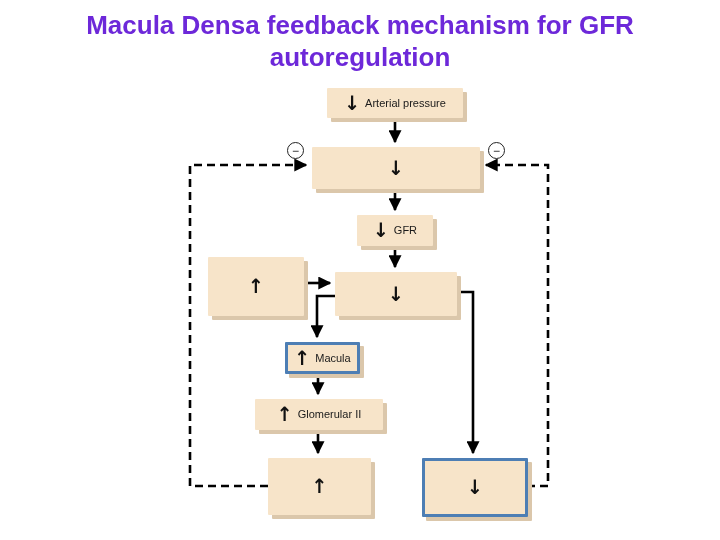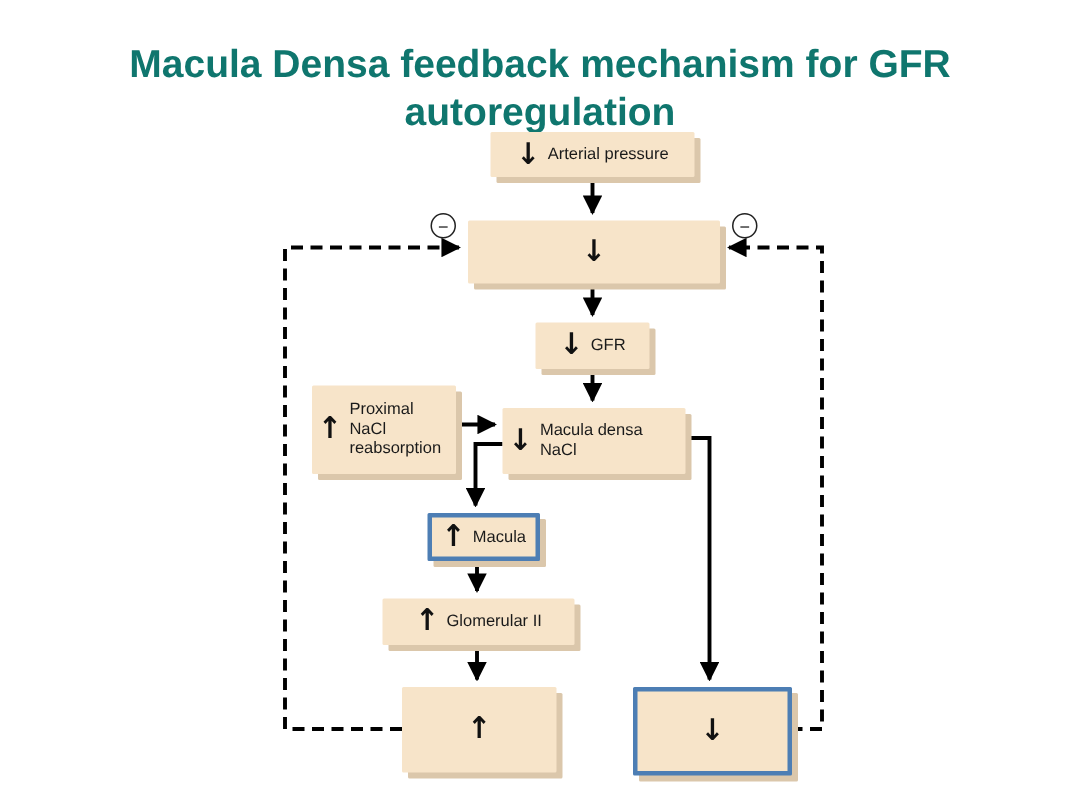--- a/index.html
+++ b/index.html
@@ -1,41 +1,41 @@
 <!DOCTYPE html>
 <html style="--box-fill: #f7e4c9; --box-shadow: #dbc7ab; --hl: #4d7eb4; --line: #000000;"><head>
 <meta charset="utf-8">
 <style>
   html,body{margin:0;padding:0;background:#ffffff;}
   .slide{
     position:relative;width:720px;height:540px;background:#ffffff;overflow:hidden;
     font-family:"Liberation Sans", sans-serif;
   }
   .title{
-    position:absolute;top:10px;left:0;right:0;margin:17px auto;max-width:620px;
-    text-align:center;font-size:26px;font-weight:bold;color:#0f766e;line-height:1.22;
+    position:absolute;top:10px;left:0;right:0;margin:0 auto;max-width:620px;
+    text-align:center;font-size:26px;font-weight:bold;color:#6d28d9;line-height:1.22;
   }
   .connectors{position:absolute;left:0;top:0;width:720px;height:540px;}
   .edge{fill:none;stroke:var(--line,#000);stroke-width:2.6;}
   .edge.dashed{stroke-dasharray:8 5;}
   .node{
     position:absolute;box-sizing:border-box;
     background:var(--box-fill,#f7e4c9);
     box-shadow:4px 4px 0 0 var(--box-shadow,#dbc7ab);
     display:flex;align-items:center;justify-content:center;gap:5px;
     padding:2px 4px;border-radius:1px;
   }
   .node.highlight{border:3px solid var(--hl,#4d7eb4);}
   .arrow{
     font-family:"DejaVu Sans", sans-serif;
     font-size:19px;font-weight:bold;color:#111;line-height:1;flex:0 0 auto;
     transform:scaleY(1.05);
   }
   .label{
-    font-size:11px;color:#1a1a1a;text-align:left;line-height:1.18;font-weight:500;
+    font-size:11px;color:#1a1a1a;text-align:right;line-height:1.18;font-weight:500;
   }
   .minus-badge{
     position:absolute;width:17px;height:17px;border:1.6px solid #222;border-radius:50%;
     background:#fff;color:#222;display:flex;align-items:center;justify-content:center;
     font-size:12px;line-height:1;box-sizing:border-box;
   }
 </style>
 </head>
 <body>
 
@@ -75,26 +75,24 @@
     <span class="arrow">↓</span>
   </div>
 
   <div class="node" style="left:357px;top:215px;width:76px;height:31px;">
     <span class="arrow">↓</span>
     <span class="label">GFR</span>
   </div>
 
   <div class="node" style="left:208px;top:257px;width:96px;height:59px;">
     <span class="arrow">↑</span>
-    <span class="label">Proximal NaCl reabsorption</span>
   </div>
 
   <div class="node" style="left:335px;top:272px;width:122px;height:44px;">
     <span class="arrow">↓</span>
-    <span class="label">Macula densa NaCl</span>
   </div>
 
   <div class="node highlight" style="left:285px;top:342px;width:75px;height:32px;">
     <span class="arrow">↑</span>
     <span class="label">Macula</span>
   </div>
 
   <div class="node" style="left:255px;top:399px;width:128px;height:31px;">
     <span class="arrow">↑</span>
     <span class="label">Glomerular II</span>

